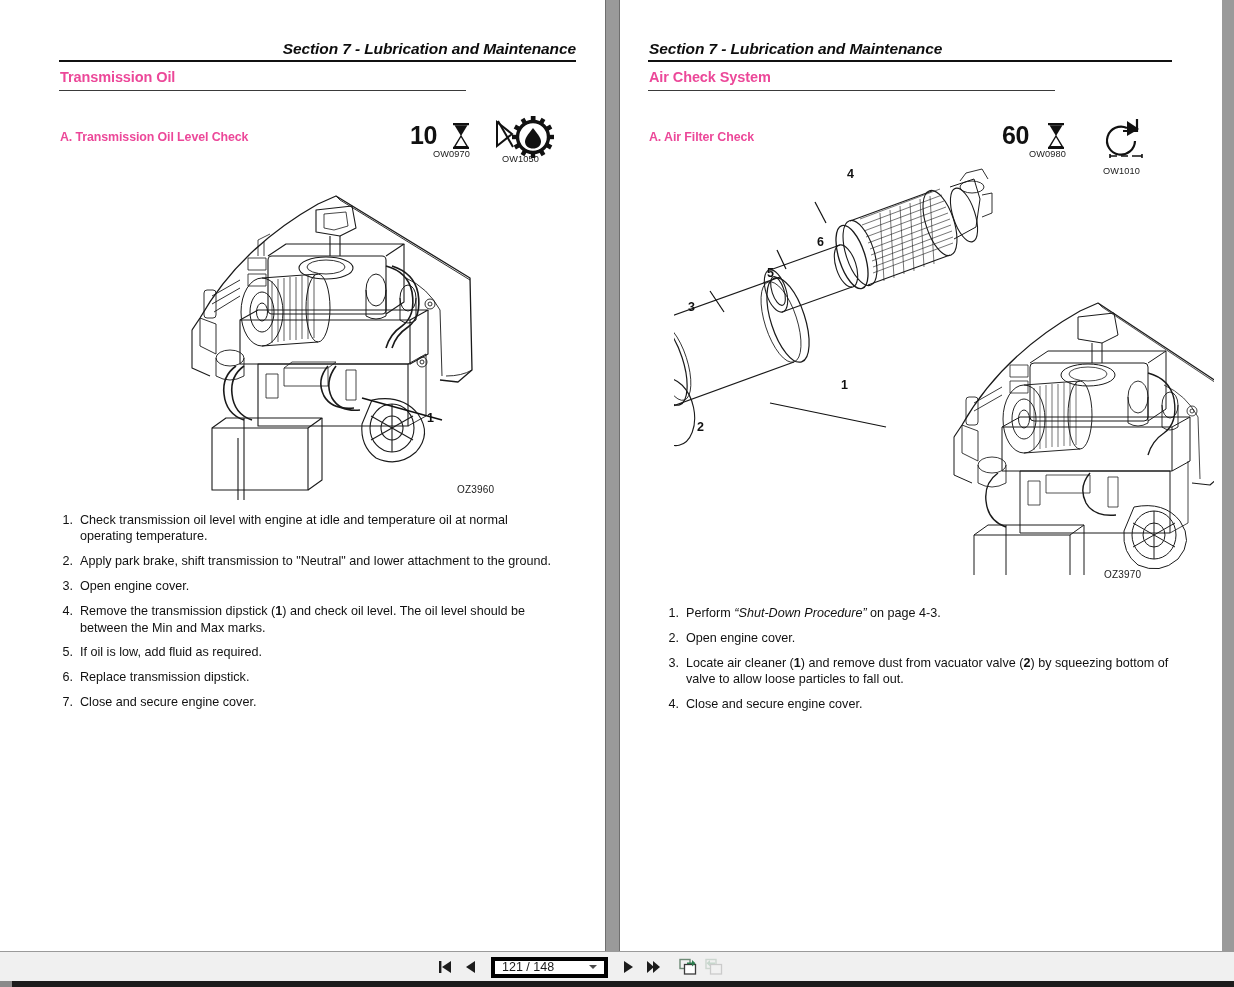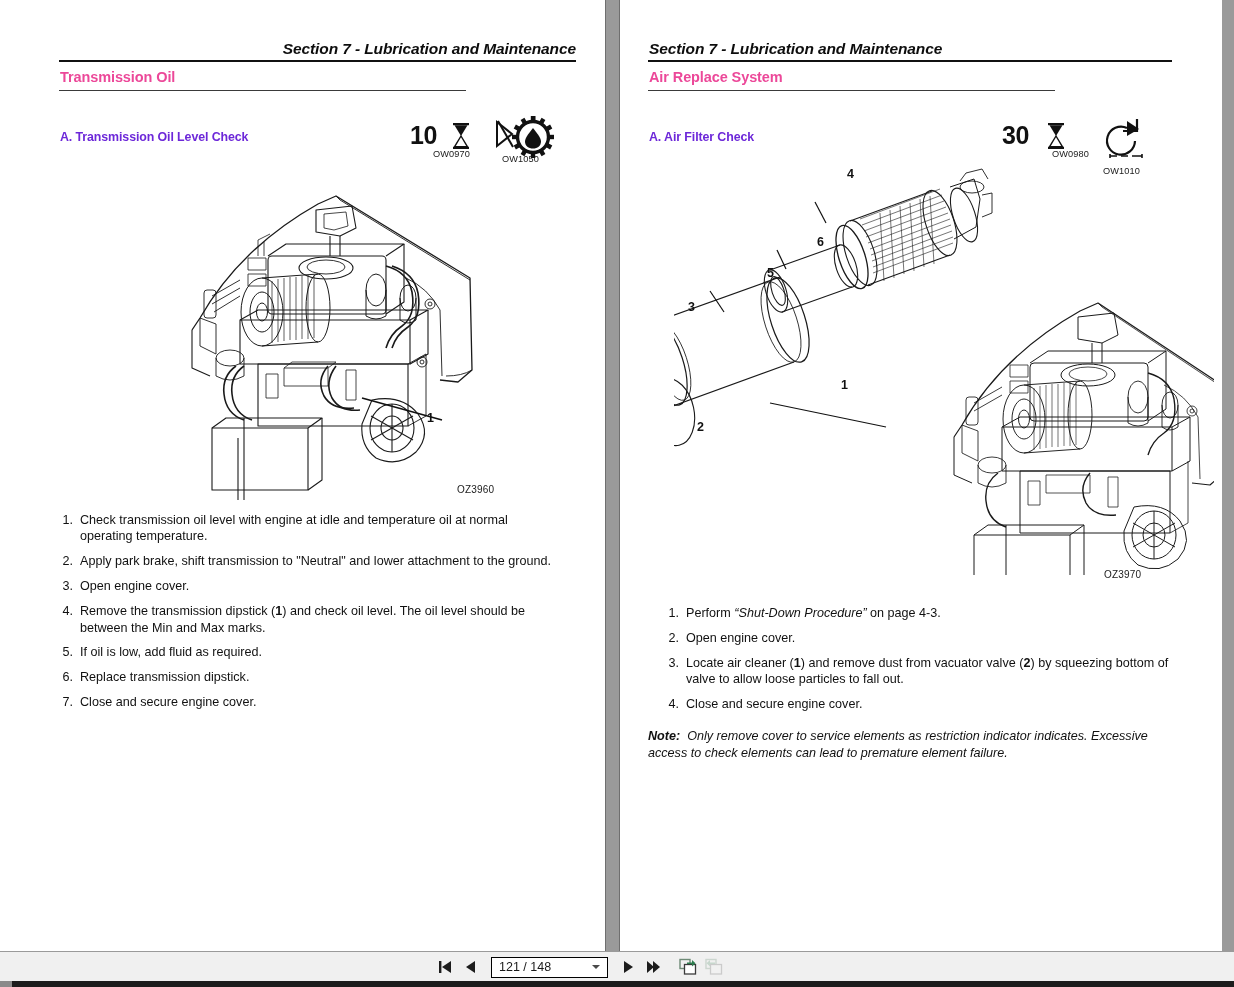--- a/index.html
+++ b/index.html
@@ -48,21 +48,21 @@
   .rule {
     position: absolute; background: #111111;
   }
   .chapter-title {
     position: absolute;
     font-size: 14.5px; font-weight: bold; color: #ec4899;
     white-space: nowrap; letter-spacing: -0.1px;
   }
   .sub-title {
     position: absolute;
-    font-size: 12.4px; font-weight: bold; color: #6d28d9;
+    font-size: 12.4px; font-weight: bold; color: #ec4899;
     white-space: nowrap; letter-spacing: -0.1px;
   }
 
   
   .icon-group { position: absolute; }
   .iv-number {
     position: absolute; font-size: 25px; font-weight: bold;
     color: #111; letter-spacing: -0.5px;
   }
   .iv-code {
@@ -135,21 +135,21 @@
     width: 26px; height: 24px;
     display: flex; align-items: center; justify-content: center;
     background: transparent; border: none; padding: 0;
     cursor: pointer;
   }
   .tb-btn svg { display: block; }
   #page-box {
     position: relative;
     width: 117px; height: 21px; margin: 0 7px;
     background: #ffffff;
-    border: 1px solid #000000;
+    border: 4px solid #000000;
     display: flex; align-items: center;
   }
   #page-box .pval {
     font-size: 12.5px; color: #1a1a1a; padding-left: 7px;
     font-family: "Liberation Sans", sans-serif;
   }
   #page-box .caret {
     position: absolute; right: 7px; top: 50%;
     width: 0; height: 0;
     border-left: 4px solid transparent;
@@ -368,36 +368,36 @@
       <div class="foot" style="left:533px; top:901px;">7-17</div>
     </div>
   </div>
 
   <div class="page" id="page-right">
     <div class="page-inner">
 
       <div class="section-head" style="left:30px; top:40px;">Section 7 - Lubrication and Maintenance</div>
       <div class="rule" style="left:29px; top:60px; width:524px; height:2px;"></div>
 
-      <div class="chapter-title" style="left:30px; top:69px;">Air Replace System</div>
+      <div class="chapter-title" style="left:30px; top:69px;">Air Check System</div>
       <div class="rule" style="left:29px; top:90px; width:407px; height:1px; background:#3a3a3a;"></div>
 
       <div class="sub-title" style="left:30px; top:130px;">A. Air Filter Check</div>
 
       <div class="icon-group" style="left:378px; top:118px; width:190px; height:48px;">
-        <div class="iv-number" style="left:5px; top:3px;">30</div>
+        <div class="iv-number" style="left:5px; top:3px;">60</div>
         <span class="glyph" style="left:48px; top:4px;">
           <svg width="22" height="28" viewBox="0 0 22 28">
             <rect x="3" y="1" width="16" height="2.2" fill="#111"></rect>
             <rect x="3" y="24.8" width="16" height="2.2" fill="#111"></rect>
             <path d="M4.5 3.2 L17.5 3.2 L11 14 Z" fill="#111"></path>
             <path d="M11 14 L17.5 24.8 L4.5 24.8 Z" fill="none" stroke="#111" stroke-width="1.4"></path>
           </svg>
         </span>
-        <div class="iv-code" style="left:32px; top:31px;margin-left:23px;">OW0980</div>
+        <div class="iv-code" style="left:32px; top:31px;">OW0980</div>
 
         <span class="glyph" style="left:100px; top:-7px;">
           <svg width="58" height="50" viewBox="0 0 58 50">
             <g fill="none" stroke="#111" stroke-width="2.2">
               <path d="M40 8 L40 20 L26 20"></path>
               <path d="M38 30 A14 14 0 1 1 30 17"></path>
             </g>
             <path d="M30 10 L42 18 L30 25 Z" fill="#111"></path>
             <g stroke="#111" stroke-width="1.6">
               <path d="M13 43 L13 47"></path>
@@ -596,23 +596,20 @@
         <div class="step">
           <span class="step-num" style="width:19px;">3.</span>
           <span class="step-body">Locate air cleaner (<b>1</b>) and remove dust from vacuator valve (<b>2</b>) by squeezing bottom of valve to allow loose particles to fall out.</span>
         </div>
         <div class="step">
           <span class="step-num" style="width:19px;">4.</span>
           <span class="step-body">Close and secure engine cover.</span>
         </div>
       </div>
 
-      <div class="note" style="left:29px; top:728px; width:516px;">
-        <b>Note:</b><span>&nbsp; </span><span>Only remove cover to service elements as restriction indicator indicates. Excessive access to check elements can lead to premature element failure.</span>
-      </div>
 
       <div class="foot" style="left:29px; top:901px;">7-18</div>
       <div class="foot ital" style="left:489px; top:901px;">31200957</div>
     </div>
   </div>
 
   <div class="gutter" id="gutter-center"></div>
   <div class="gutter" id="gutter-right"></div>
   <div class="page-edge-line" style="left:605px;"></div>
   <div class="page-edge-line" style="left:619px;"></div>

